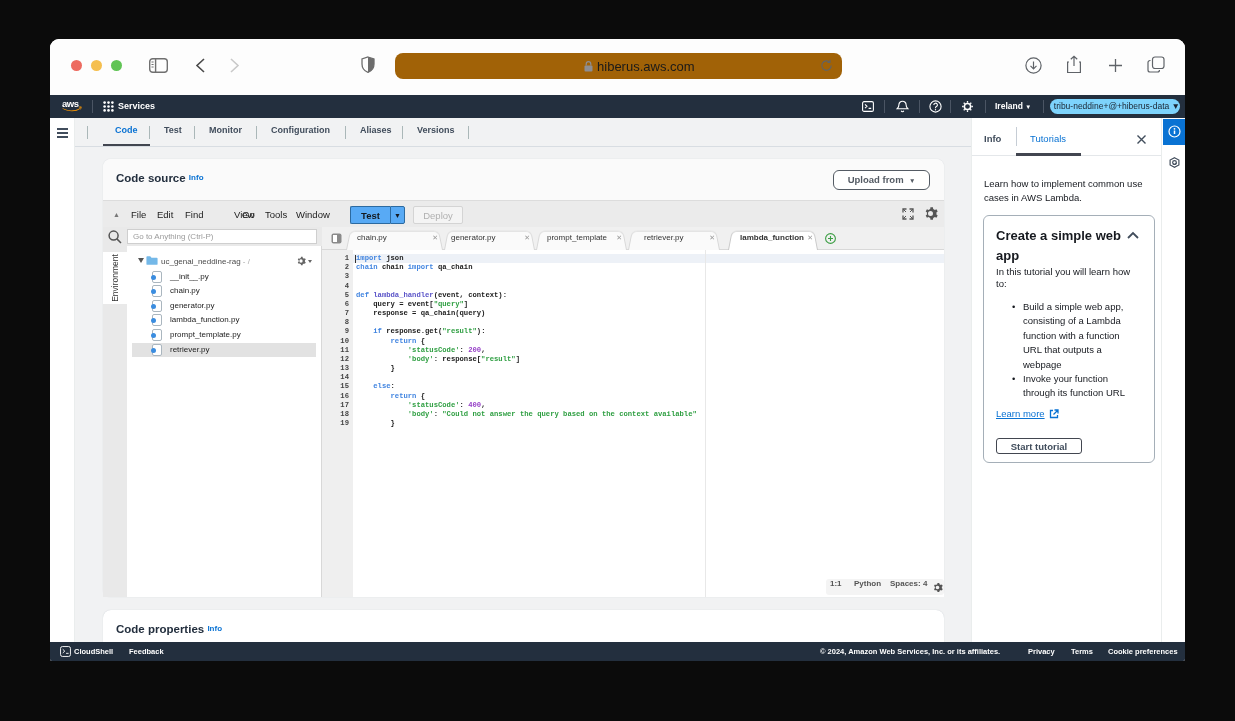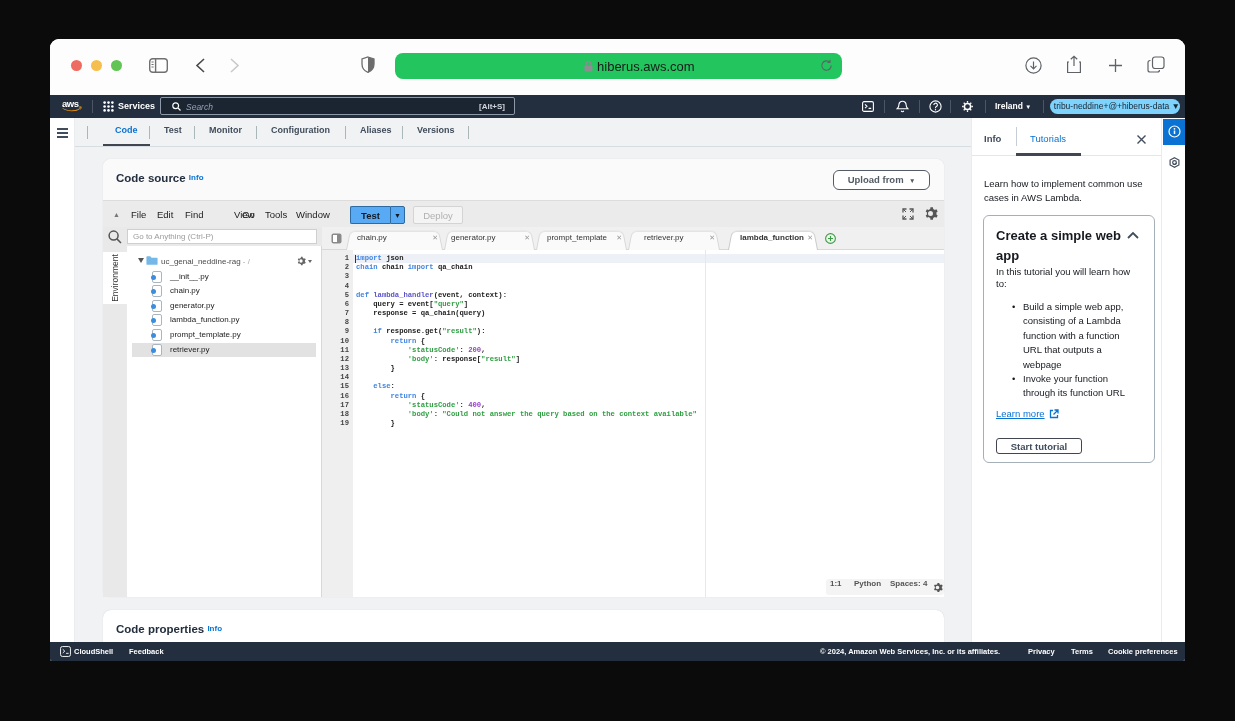--- a/index.html
+++ b/index.html
@@ -5,21 +5,21 @@
 * { margin:0; padding:0; box-sizing:border-box; }
 html,body { width:1235px; height:721px; background:#0b0b0b; overflow:hidden; }
 body { font-family:"Liberation Sans", sans-serif; }
 #win { position:absolute; left:50px; top:39px; width:1135px; height:622px;
   background:#fff; border-radius:9px 9px 2px 2px; overflow:hidden; }
 .abs { position:absolute; }
 
 
 #safari { position:absolute; left:0; top:0; width:1135px; height:56px; background:#fdfdfd; }
 .tl { position:absolute; top:21px; width:11px; height:11px; border-radius:50%; }
-#urlbar { position:absolute; left:345px; top:14px; width:447px; height:26px; background:#22c55e; border-radius:8px; }
+#urlbar { position:absolute; left:345px; top:14px; width:447px; height:26px; background:#a16207; border-radius:8px; }
 #urltext { position:absolute; left:21px; width:100%; top:6px; text-align:center; font-size:13px; color:#1a1a1a; }
 
 
 #awshead { position:absolute; left:0; top:56px; width:1135px; height:23px; background:#232f3e; color:#fff; }
 #awshead .vdiv { position:absolute; top:5px; width:1px; height:13px; background:#4b5564; }
 #srch { position:absolute; left:110px; top:2px; width:355px; height:18px; background:#1b2532; border:1px solid #8d99a8; border-radius:2px; }
 #pill { position:absolute; left:1000px; top:4px; width:130px; height:15px; background:#7dd3fc; border-radius:8px; color:#1b2532; font-size:8.5px; text-align:right; line-height:15px; }
 
 
 #tabbar { position:absolute; left:25px; top:79px; width:896px; height:29px; background:#f1f2f3; border-bottom:1px solid #d8dde2; }
@@ -143,28 +143,20 @@
         <circle cx="5.5" cy="1.6" r="1.3"></circle>
         <circle cx="9.4" cy="1.6" r="1.3"></circle>
         <circle cx="1.6" cy="5.5" r="1.3"></circle>
         <circle cx="5.5" cy="5.5" r="1.3"></circle>
         <circle cx="9.4" cy="5.5" r="1.3"></circle>
         <circle cx="1.6" cy="9.4" r="1.3"></circle>
         <circle cx="5.5" cy="9.4" r="1.3"></circle>
         <circle cx="9.4" cy="9.4" r="1.3"></circle>
       </svg>
     <div class="abs" style="left:68px;top:6px;font-size:9px;font-weight:bold;">Services</div>
-    <div id="srch">
-      <svg class="abs" style="left:11px;top:4px" width="9" height="9" viewBox="0 0 9 9" fill="none" stroke="#fff" stroke-width="1.2">
-          <circle cx="3.7" cy="3.7" r="2.9"></circle>
-          <line x1="6" y1="6" x2="8.5" y2="8.5"></line>
-        </svg>
-      <div class="abs" style="left:25px;top:3.5px;font-size:8.5px;font-style:italic;color:#95a0b1;">Search</div>
-      <div class="abs" style="right:9px;top:3.5px;font-size:8px;font-weight:bold;color:#d1d5db;">[Alt+S]</div>
-    </div>
     <svg class="abs" style="left:812px;top:6px" width="12" height="11" viewBox="0 0 12 11" fill="none" stroke="#fff" stroke-width="1.1">
         <rect x="0.6" y="0.6" width="10.8" height="9.8" rx="1.5"></rect>
         <path d="M3 3.4 l2 1.9 l-2 1.9 M6.6 7.4 h2.6"></path>
       </svg>
     <div class="vdiv" style="left:834px;"></div>
     <svg class="abs" style="left:846px;top:5px" width="13" height="13" viewBox="0 0 13 13" fill="none" stroke="#fff" stroke-width="1.1">
         <path d="M6.5 1.2 a3.6 3.6 0 0 1 3.6 3.6 c0 2.6 1.2 3.4 1.7 3.9 H1.2 c0.5 -0.5 1.7 -1.3 1.7 -3.9 A3.6 3.6 0 0 1 6.5 1.2 Z"></path>
         <path d="M5.2 10.8 a1.4 1.4 0 0 0 2.6 0"></path>
       </svg>
     <div class="vdiv" style="left:869px;"></div>

